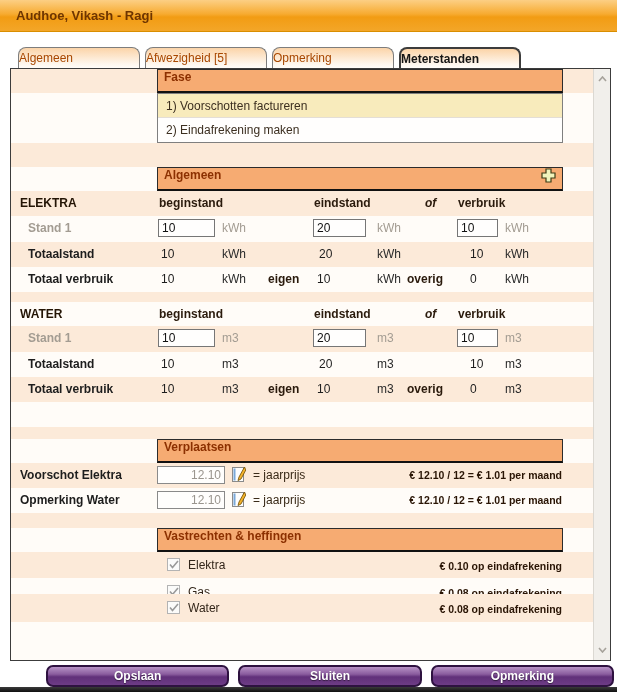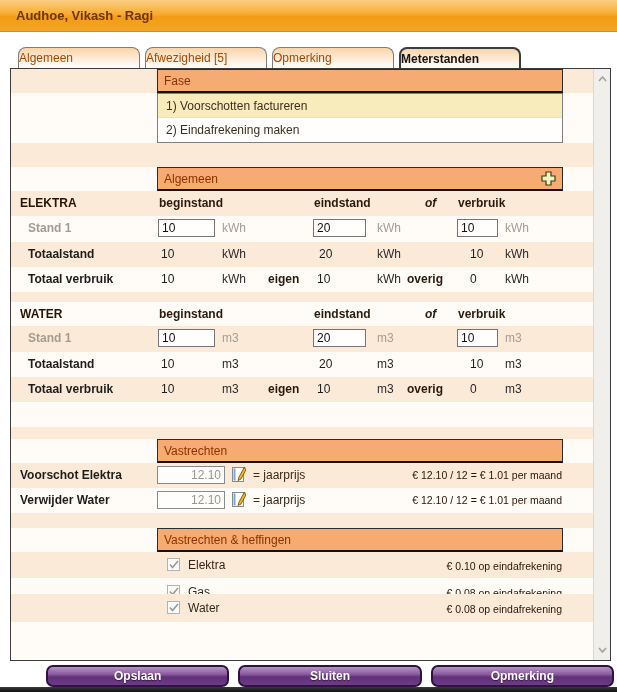--- a/index.html
+++ b/index.html
@@ -36,22 +36,22 @@
   .content-main { position:relative; width:582px; height:591px; display:flex; flex-direction:column; }
   .band { position:relative; width:100%; flex:0 0 auto; }
   .band.peach { background:#fcead9; }
   .band.white { background:#fffcf8; }
   .band.grow { flex:1 1 auto; }
 
   
   .sec-header {
     position:absolute; left:146px; width:406px; top:0; height:24px;
     background:#f6ab72; border:1px solid #2b2b2b; border-bottom:2px solid #111;
-    display:flex; align-items:center; padding:0 6px;
-    font-size:12px; font-weight:normal; color:#8c3000;
+    display:flex; padding:0 6px;
+    font-size:12px; font-weight:bold; color:#8c3000;
   }
   .sec-header .spacer { flex:1; }
 
   
   .listbox {
     position:absolute; left:146px; top:0; width:406px; height:50px;
     border:1px solid #7f7f7f; background:#fffefd;
   }
   .list-item { height:24px; display:flex; align-items:center; padding-left:8px;
     font-size:12px; color:#3c2f20; border-bottom:1px solid #e4ded6; cursor:pointer; }
@@ -59,21 +59,21 @@
   .list-item.selected { background:#f8ebbc; }
 
   
   .abs { position:absolute; font-size:12px; color:#1d1d1d; white-space:nowrap; }
   .lbl-main { left:9px; top:5px; font-weight:bold; color:#241505; }
   .lbl-sub  { left:17px; font-weight:bold; }
   .gray { color:#a39c92; }
   .colhead { font-weight:bold; color:#2a1a0c; }
   .ital { font-style:italic; }
   .unit-dark { color:#2a2a2a; }
-  .note { font-weight:normal; font-size:10.5px; color:#2a1505; }
+  .note { font-weight:bold; font-size:10.5px; color:#2a1505; }
 
   input.cell {
     position:absolute; height:18px; border:1px solid #767676; background:#fffefd;
     font-family:"Liberation Sans", sans-serif; font-size:12px; color:#111; padding:0 3px;
   }
   input.money { text-align:right; color:#9a958e; border:1px solid #8a8a8a; }
 
   
   .checkbox {
     position:absolute; width:13px; height:13px; background:#fbfbfa;
@@ -242,40 +242,40 @@
         <span class="abs colhead" style="left:396px; top:5px;">overig</span>
         <span class="abs" style="left:459px; top:5px;">0</span>
         <span class="abs unit-dark" style="left:494px; top:5px;">m3</span>
       </div>
 
       <div class="band white" style="height:25px;"></div>
       <div class="band peach" style="height:12px;"></div>
 
       <div class="band white" style="height:24px;">
         <div class="sec-header">
-          <span>Vastrechten</span>
+          <span>Verplaatsen</span>
         </div>
       </div>
 
       <div class="band peach" style="height:25px;">
         <span class="abs lbl-sub" style="left:9px; top:5px;">Voorschot Elektra</span>
         <input class="cell money" style="left: 146px; top: 3px; width: 68px;" value="12.10">
         <span class="abs" style="left:221px; top:3px;">
           <svg width="14" height="16" viewBox="0 0 14 16">
             <rect x="0.5" y="1.5" width="11" height="14" fill="#fdfdfd" stroke="#8a8a8a"></rect>
             <rect x="1.5" y="2.5" width="2" height="12" fill="#7aa8d8"></rect>
             <path d="M12.5 1 L7 11 L6 14.5 L9 13 L13.8 4 z" fill="#f5b32a" stroke="#6b4a00" stroke-width="0.8"></path>
           </svg>
         </span>
         <span class="abs" style="left:242px; top:5px; color:#3a2a18;">= jaarprijs</span>
         <span class="abs note" style="right:31px; top:6px;">€ 12.10 / 12 = € 1.01 per maand</span>
       </div>
 
       <div class="band white" style="height:25px;">
-        <span class="abs lbl-sub" style="left:9px; top:5px;">Verwijder Water</span>
+        <span class="abs lbl-sub" style="left:9px; top:5px;">Opmerking Water</span>
         <input class="cell money" style="left: 146px; top: 3px; width: 68px;" value="12.10">
         <span class="abs" style="left:221px; top:3px;">
           <svg width="14" height="16" viewBox="0 0 14 16">
             <rect x="0.5" y="1.5" width="11" height="14" fill="#fdfdfd" stroke="#8a8a8a"></rect>
             <rect x="1.5" y="2.5" width="2" height="12" fill="#7aa8d8"></rect>
             <path d="M12.5 1 L7 11 L6 14.5 L9 13 L13.8 4 z" fill="#f5b32a" stroke="#6b4a00" stroke-width="0.8"></path>
           </svg>
         </span>
         <span class="abs" style="left:242px; top:5px; color:#3a2a18;">= jaarprijs</span>
         <span class="abs note" style="right:31px; top:6px;">€ 12.10 / 12 = € 1.01 per maand</span>

